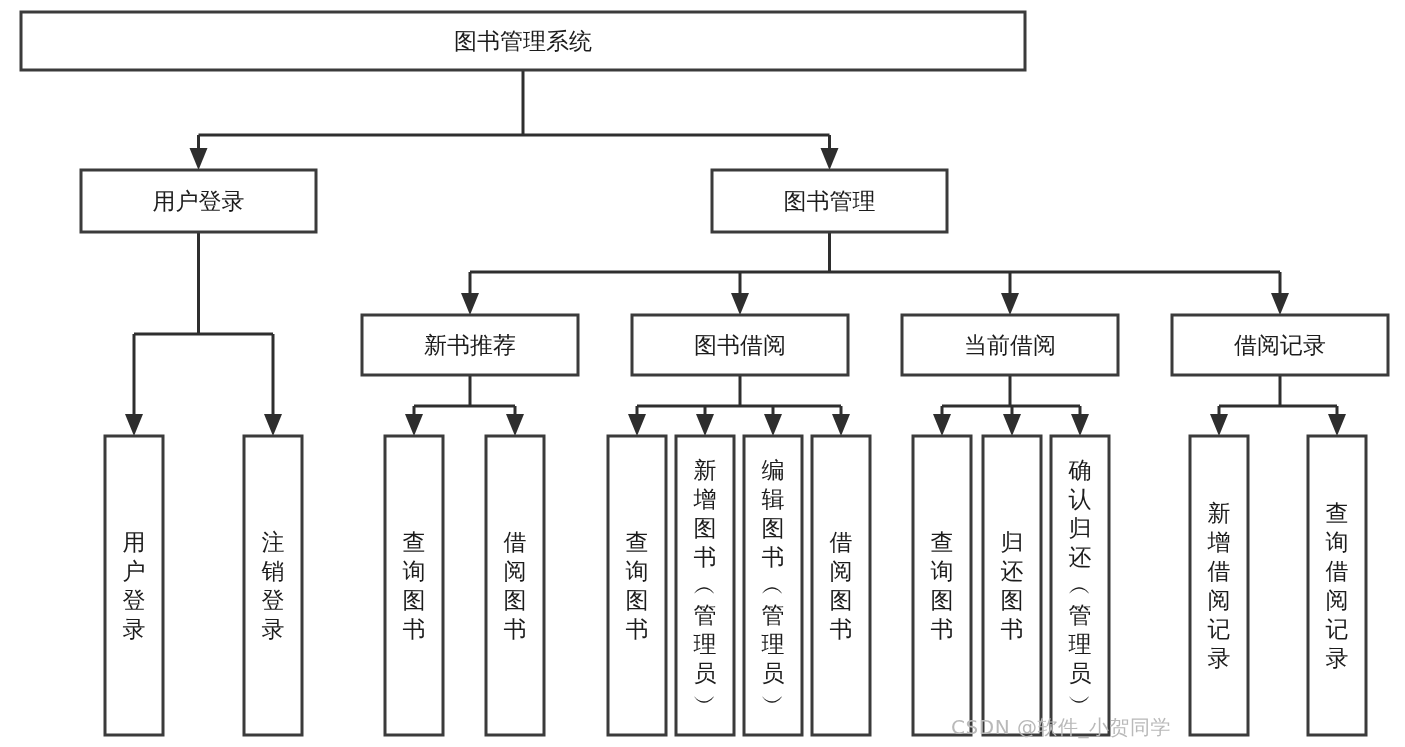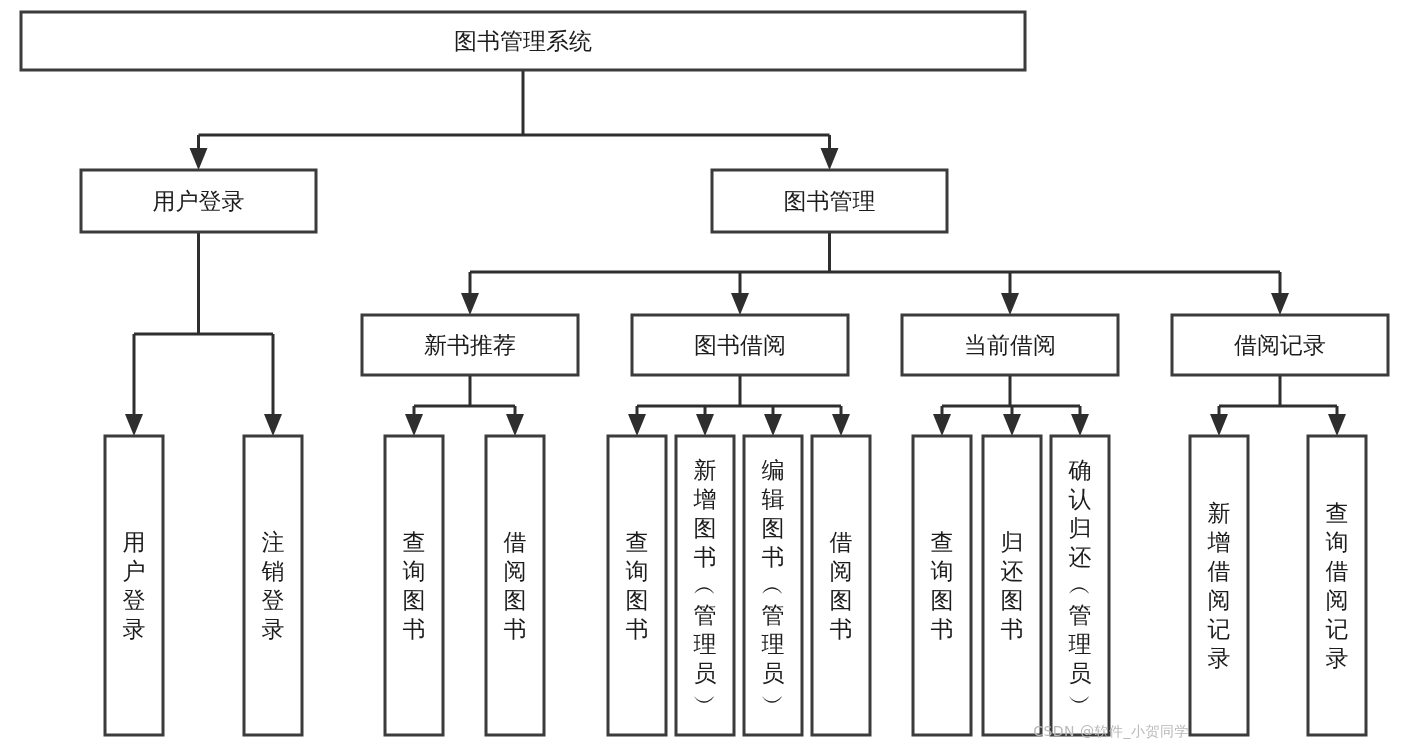--- a/index.html
+++ b/index.html
@@ -50,24 +50,24 @@
     stroke: #2e2e2e;
     stroke-width: 3;
     fill: none;
     stroke-linecap: butt;
   }
   .arrow-head {
     fill: #2e2e2e;
   }
   .watermark {
     position: absolute;
-    right: 0;
+    right: 18px;
     bottom: 6px;
     font-family: "DejaVu Sans", "Liberation Sans", sans-serif;
-    font-size: 14px;
+    font-size: 20px;
     color: #b9b9b9;
     letter-spacing: 0.5px;
     user-select: none;
     white-space: pre;
   }
 </style>
 </head>
 <body>
 
 <div id="diagram-root">

